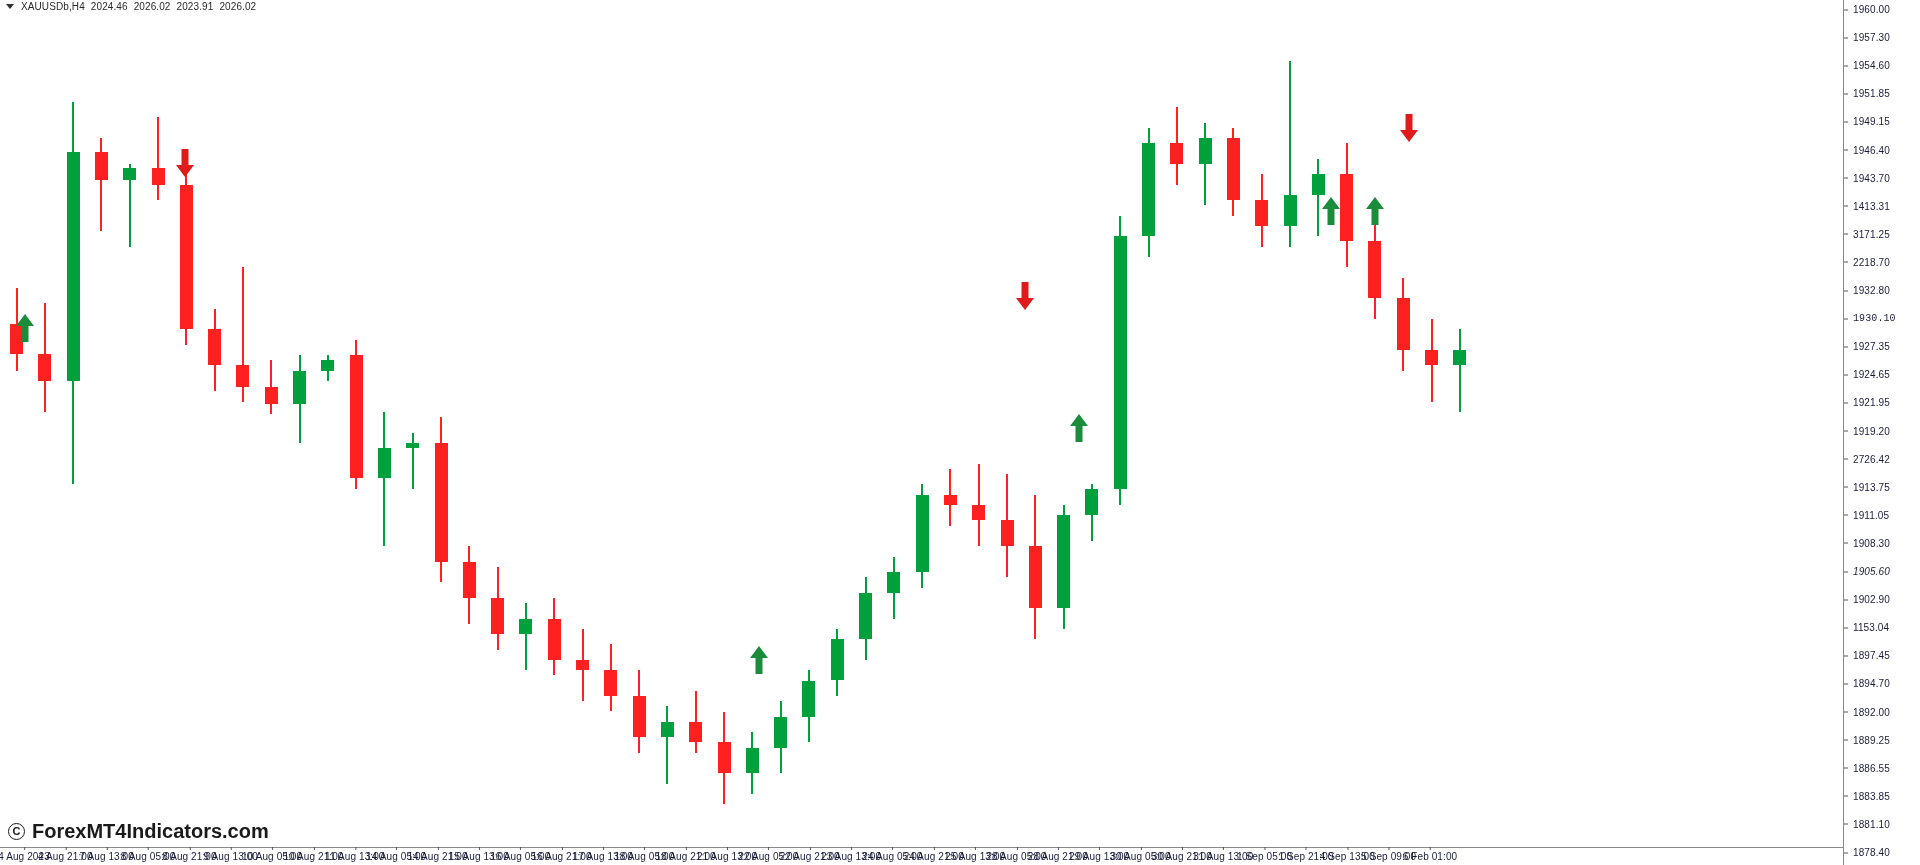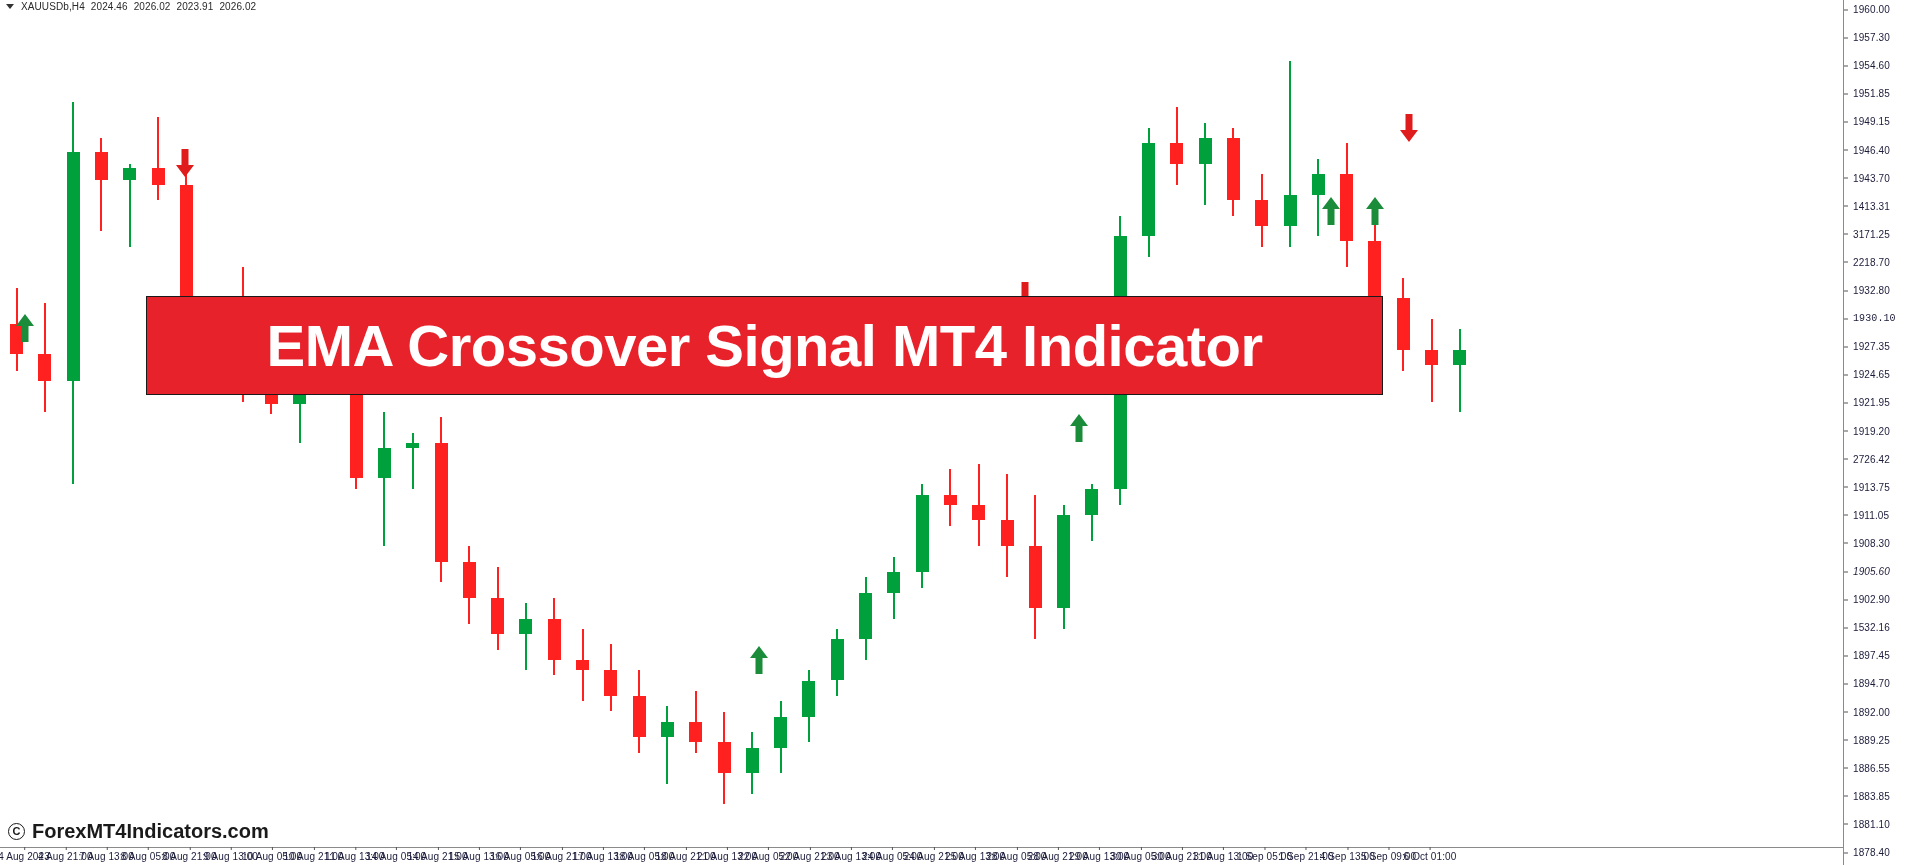--- a/index.html
+++ b/index.html
@@ -383,21 +383,21 @@
       <div class="ptick" style="top: 346.2px;">1927.35</div>
       <div class="ptick" style="top: 374.3px;">1924.65</div>
       <div class="ptick" style="top: 402.4px;">1921.95</div>
       <div class="ptick" style="top: 430.5px;">1919.20</div>
       <div class="ptick" style="top: 458.6px;">2726.42</div>
       <div class="ptick" style="top: 486.7px;">1913.75</div>
       <div class="ptick" style="top: 514.8px;">1911.05</div>
       <div class="ptick" style="top: 542.9px;">1908.30</div>
       <div class="ptick" style="top: 571px; font-style: italic;">1905.60</div>
       <div class="ptick" style="top: 599.1px;">1902.90</div>
-      <div class="ptick" style="top: 627.2px;">1532.16</div>
+      <div class="ptick" style="top: 627.2px;">1153.04</div>
       <div class="ptick" style="top: 655.3px;">1897.45</div>
       <div class="ptick" style="top: 683.4px;">1894.70</div>
       <div class="ptick" style="top: 711.5px;">1892.00</div>
       <div class="ptick" style="top: 739.6px;">1889.25</div>
       <div class="ptick" style="top: 767.7px;">1886.55</div>
       <div class="ptick" style="top: 795.8px;">1883.85</div>
       <div class="ptick" style="top: 823.9px;">1881.10</div>
       <div class="ptick" style="top: 852px;">1878.40</div>
     </div>
 
@@ -429,25 +429,22 @@
       <div class="ttick" style="left: 1016.47px;">28 Aug 05:00</div>
       <div class="ttick" style="left: 1057.82px;">28 Aug 21:00</div>
       <div class="ttick" style="left: 1099.18px;">29 Aug 13:00</div>
       <div class="ttick" style="left: 1140.53px;">30 Aug 05:00</div>
       <div class="ttick" style="left: 1181.88px;">30 Aug 21:00</div>
       <div class="ttick" style="left: 1223.24px;">31 Aug 13:00</div>
       <div class="ttick" style="left: 1264.59px;">1 Sep 05:00</div>
       <div class="ttick" style="left: 1305.94px;">1 Sep 21:00</div>
       <div class="ttick" style="left: 1347.29px;">4 Sep 13:00</div>
       <div class="ttick" style="left: 1388.65px;">5 Sep 09:00</div>
-      <div class="ttick" style="left: 1430px;">6 Oct 01:00</div>
+      <div class="ttick" style="left: 1430px;">6 Feb 01:00</div>
     </div>
 
-  <div id="title-banner">
-    <span>EMA Crossover Signal MT4 Indicator</span>
-  </div>
 
   <div id="watermark">
     <span class="copy-mark">C</span>
     <span>ForexMT4Indicators.com</span>
   </div>
 
 </div>
 
 </body></html>

